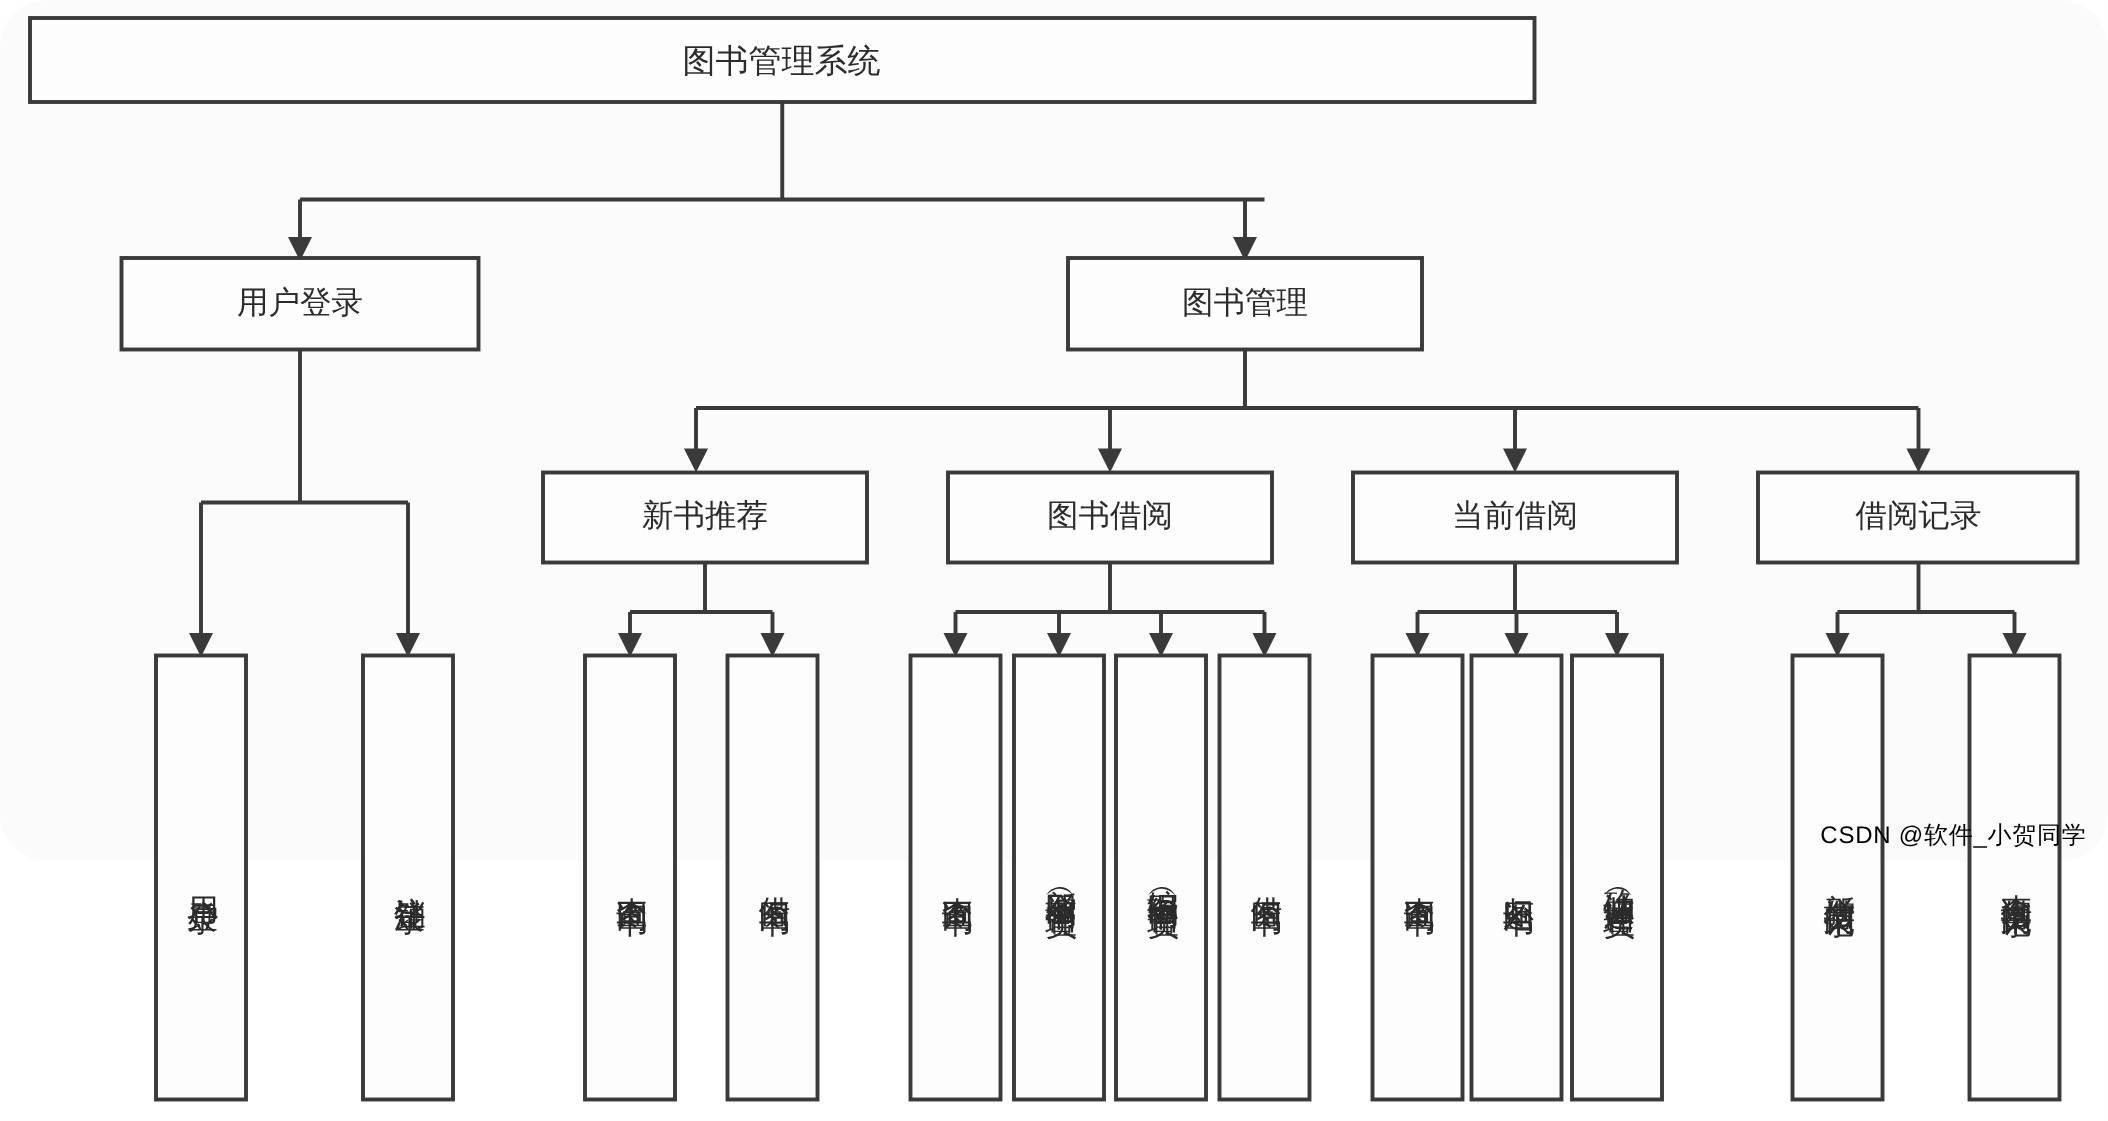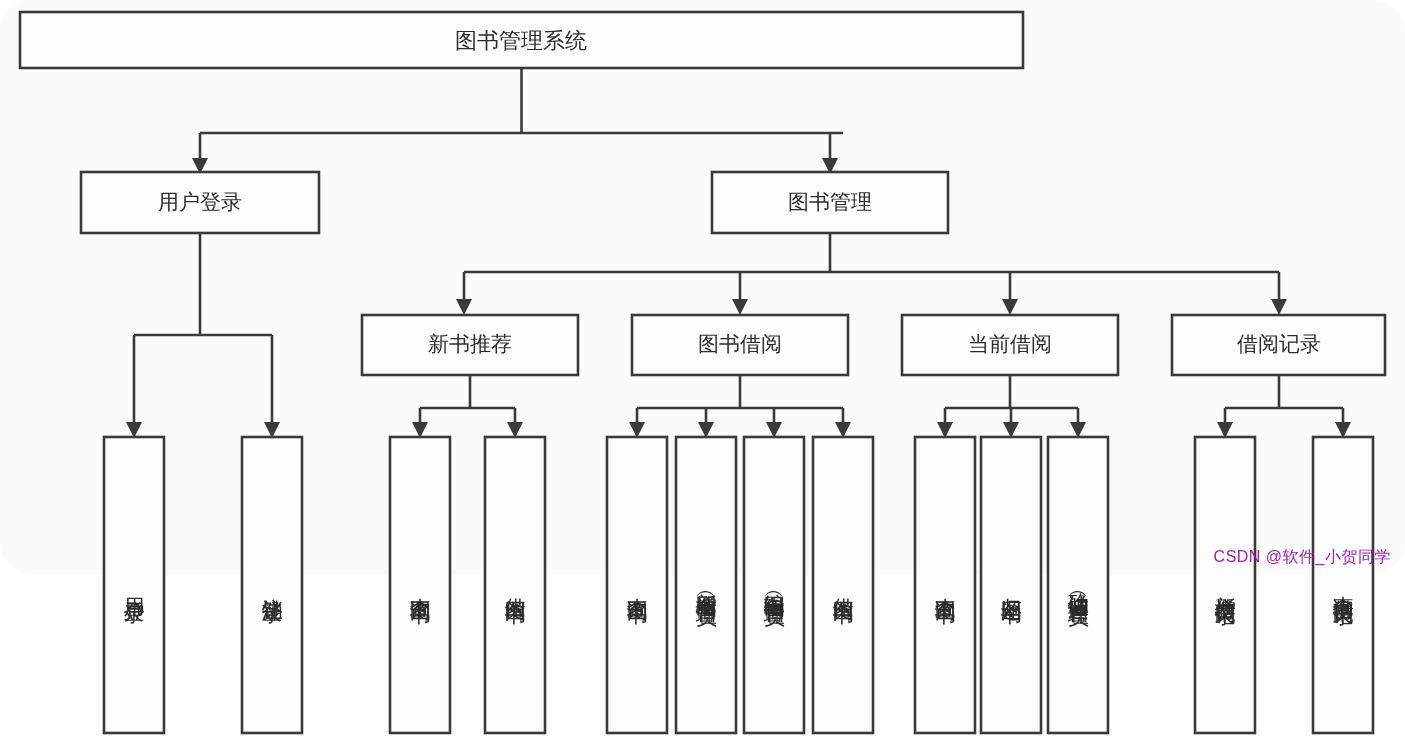--- a/index.html
+++ b/index.html
@@ -75,21 +75,21 @@
     color: #2b2b2b;
     white-space: nowrap;
     text-align: center;
   }
   #watermark {
     position: absolute;
     right: 14px;
     bottom: 6px;
     font-family: "Liberation Sans", "DejaVu Sans", sans-serif;
     font-size: 16px;
-    color: #a21caf;
+    color: #000000;
     letter-spacing: 0.5px;
     user-select: none;
   }
 </style>
 </head>
 <body>
 
 <div id="diagram-root">
 
   <svg id="tree-svg" viewBox="0 0 1405 747">

